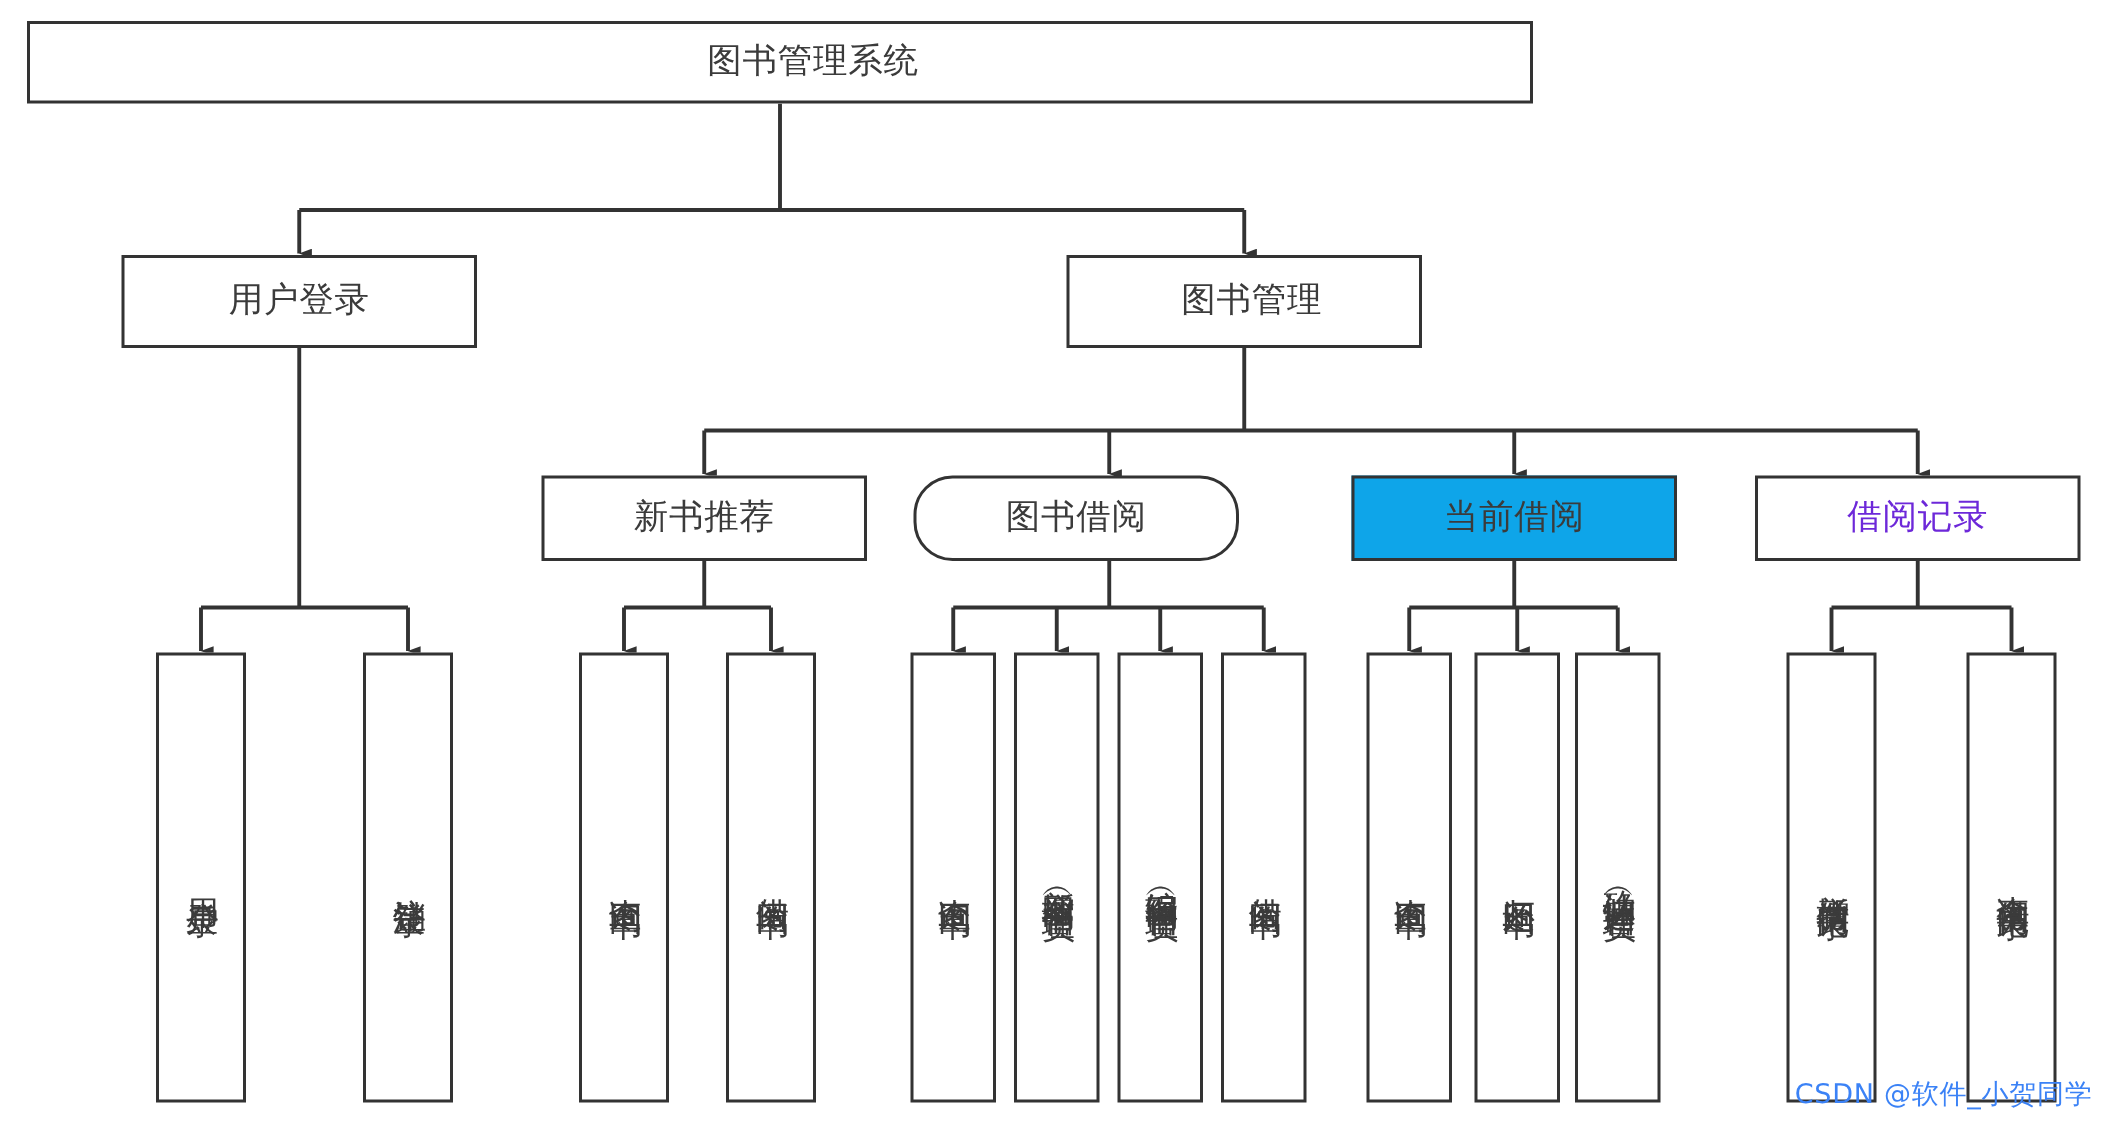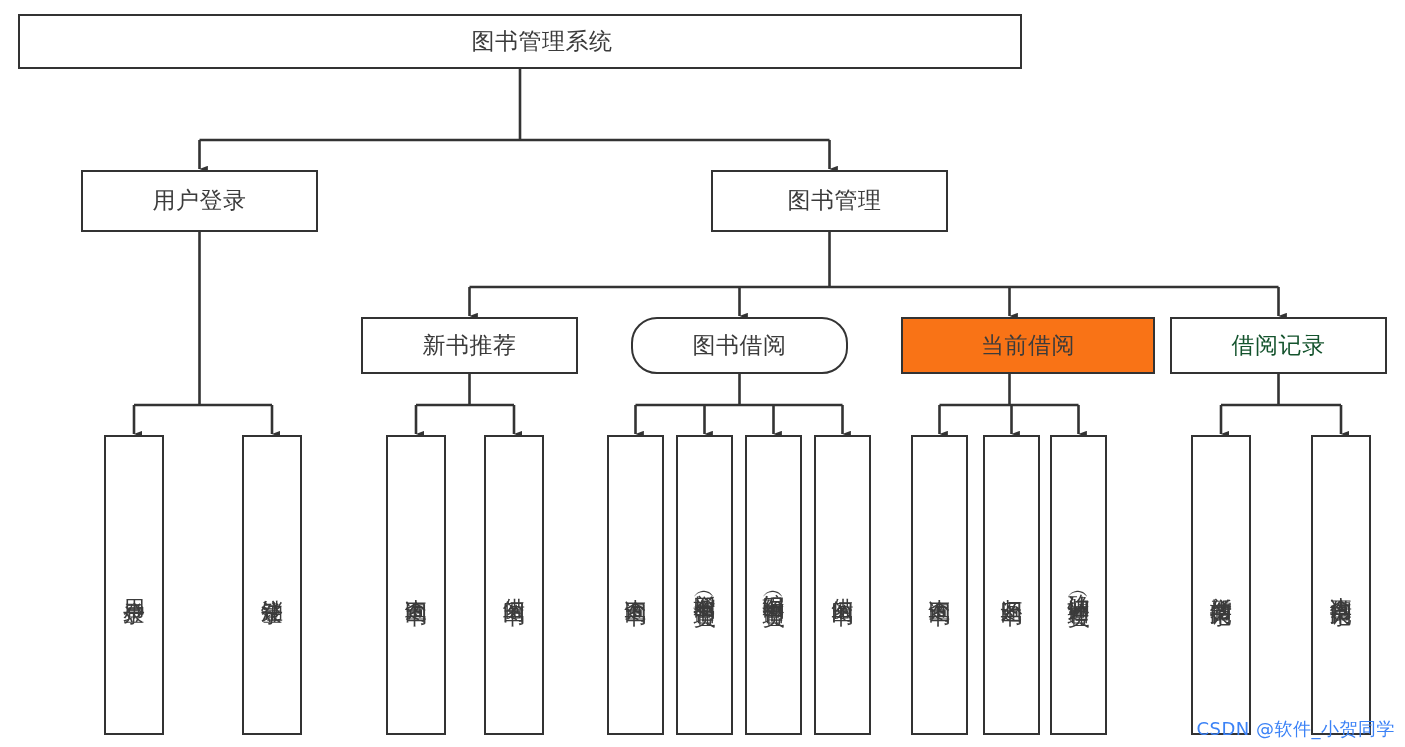--- a/index.html
+++ b/index.html
@@ -115,28 +115,28 @@
       </div>
       <div class="node-box" style="left: 81px; top: 170px; width: 237px; height: 62px; border-color: rgb(51, 51, 51); background: rgb(255, 255, 255);">
         <span class="node-label" style="color: rgb(59, 59, 59);">用户登录</span>
       </div>
       <div class="node-box" style="left: 711px; top: 170px; width: 237px; height: 62px; border-color: rgb(51, 51, 51); background: rgb(255, 255, 255); padding-left: 10px;">
         <span class="node-label" style="color: rgb(59, 59, 59);">图书管理</span>
       </div>
       <div class="node-box" style="left: 361px; top: 317px; width: 217px; height: 57px; border-color: rgb(51, 51, 51); background: rgb(255, 255, 255);">
         <span class="node-label" style="color: rgb(59, 59, 59);">新书推荐</span>
       </div>
-      <div class="node-box" style="left: 631px; top: 317px; width: 217px; height: 57px; border-color: rgb(51, 51, 51); background: rgb(255, 255, 255); border-radius: 26px;">
+      <div class="node-box" style="left: 609px; top: 317px; width: 217px; height: 57px; border-color: rgb(51, 51, 51); background: rgb(255, 255, 255); border-radius: 26px;">
         <span class="node-label" style="color: rgb(59, 59, 59);">图书借阅</span>
       </div>
-      <div class="node-box" style="left: 901px; top: 317px; width: 254px; height: 57px; border-color: rgb(51, 51, 51); background: #f97316; justify-content: center;">
+      <div class="node-box" style="left: 901px; top: 317px; width: 217px; height: 57px; border-color: rgb(51, 51, 51); background: #0ea5e9; justify-content: center;">
         <span class="node-label" style="color: rgb(59, 59, 59);">当前借阅</span>
       </div>
       <div class="node-box" style="left: 1170px; top: 317px; width: 217px; height: 57px; border-color: rgb(51, 51, 51); background: rgb(255, 255, 255);">
-        <span class="node-label" style="color: #14532d;">借阅记录</span>
+        <span class="node-label" style="color: #6d28d9;">借阅记录</span>
       </div>
       <div class="node-box vertical" style="left: 104px; top: 435px; width: 60px; height: 300px; border-color: rgb(51, 51, 51); background: rgb(255, 255, 255);">
         <span class="node-label" style="color: rgb(59, 59, 59);">用户登录</span>
       </div>
       <div class="node-box vertical" style="left: 242px; top: 435px; width: 60px; height: 300px; border-color: rgb(51, 51, 51); background: rgb(255, 255, 255);">
         <span class="node-label" style="color: rgb(59, 59, 59);">注销登录</span>
       </div>
       <div class="node-box vertical" style="left: 386px; top: 435px; width: 60px; height: 300px; border-color: rgb(51, 51, 51); background: rgb(255, 255, 255);">
         <span class="node-label" style="color: rgb(59, 59, 59);">查询图书</span>
       </div>

